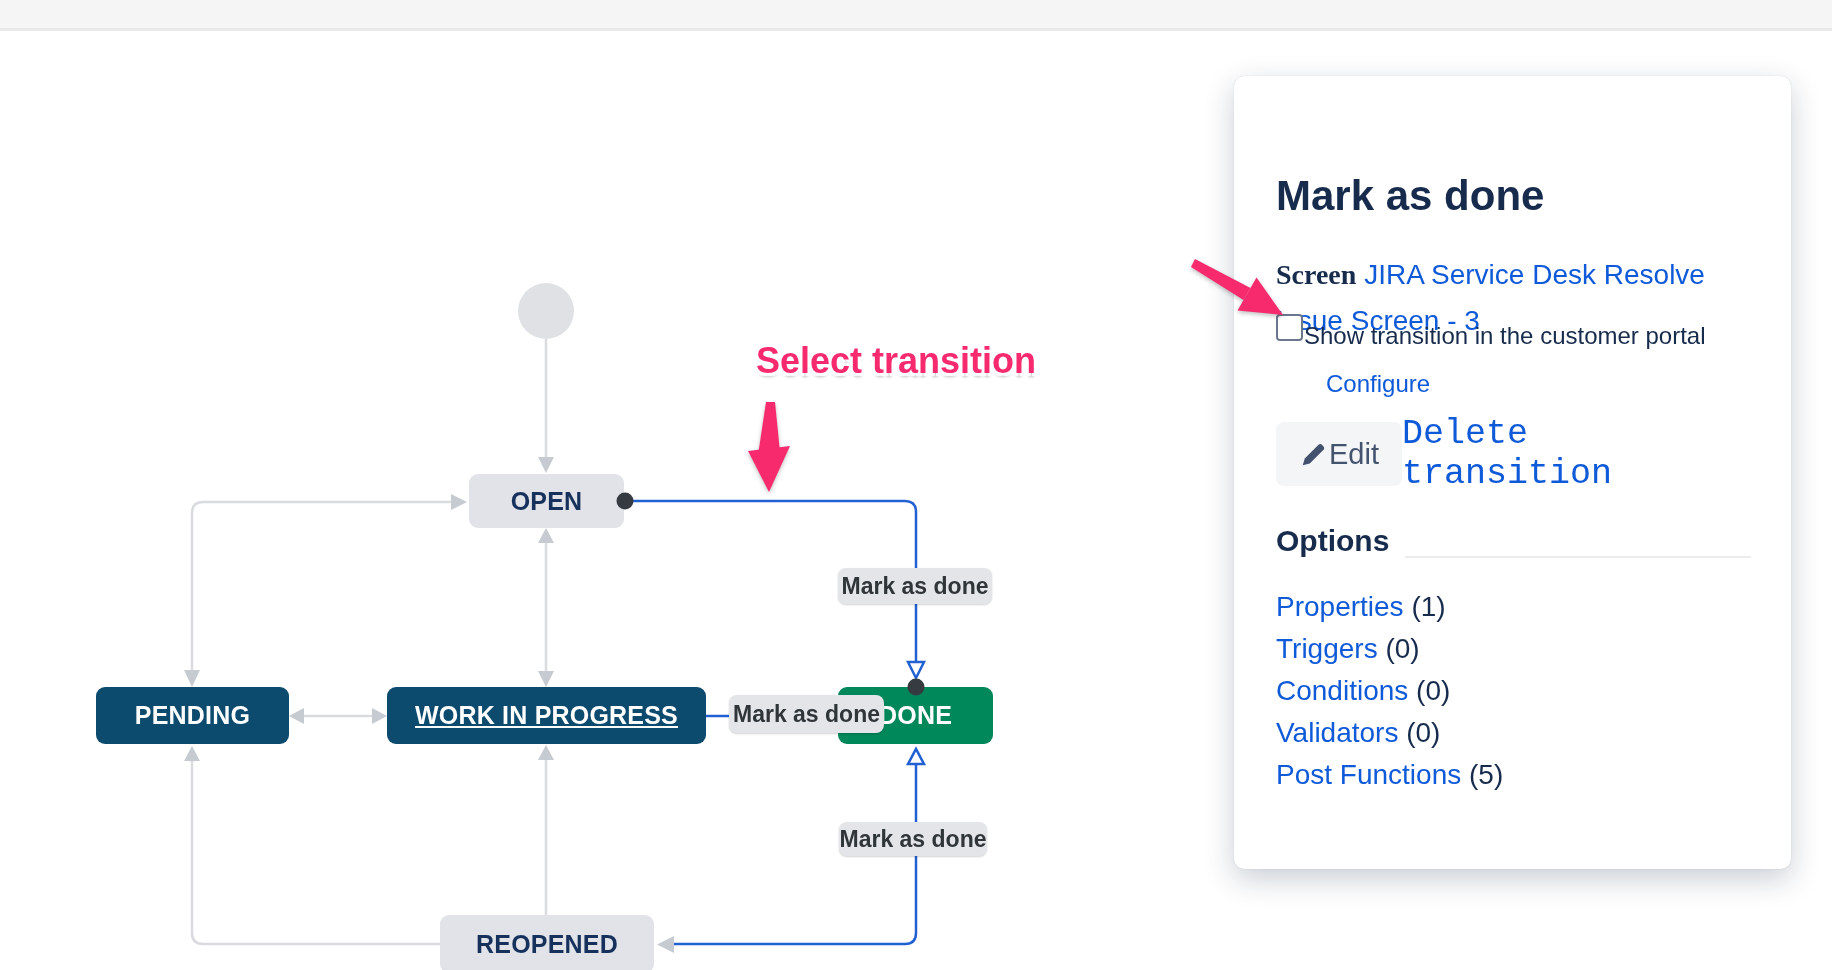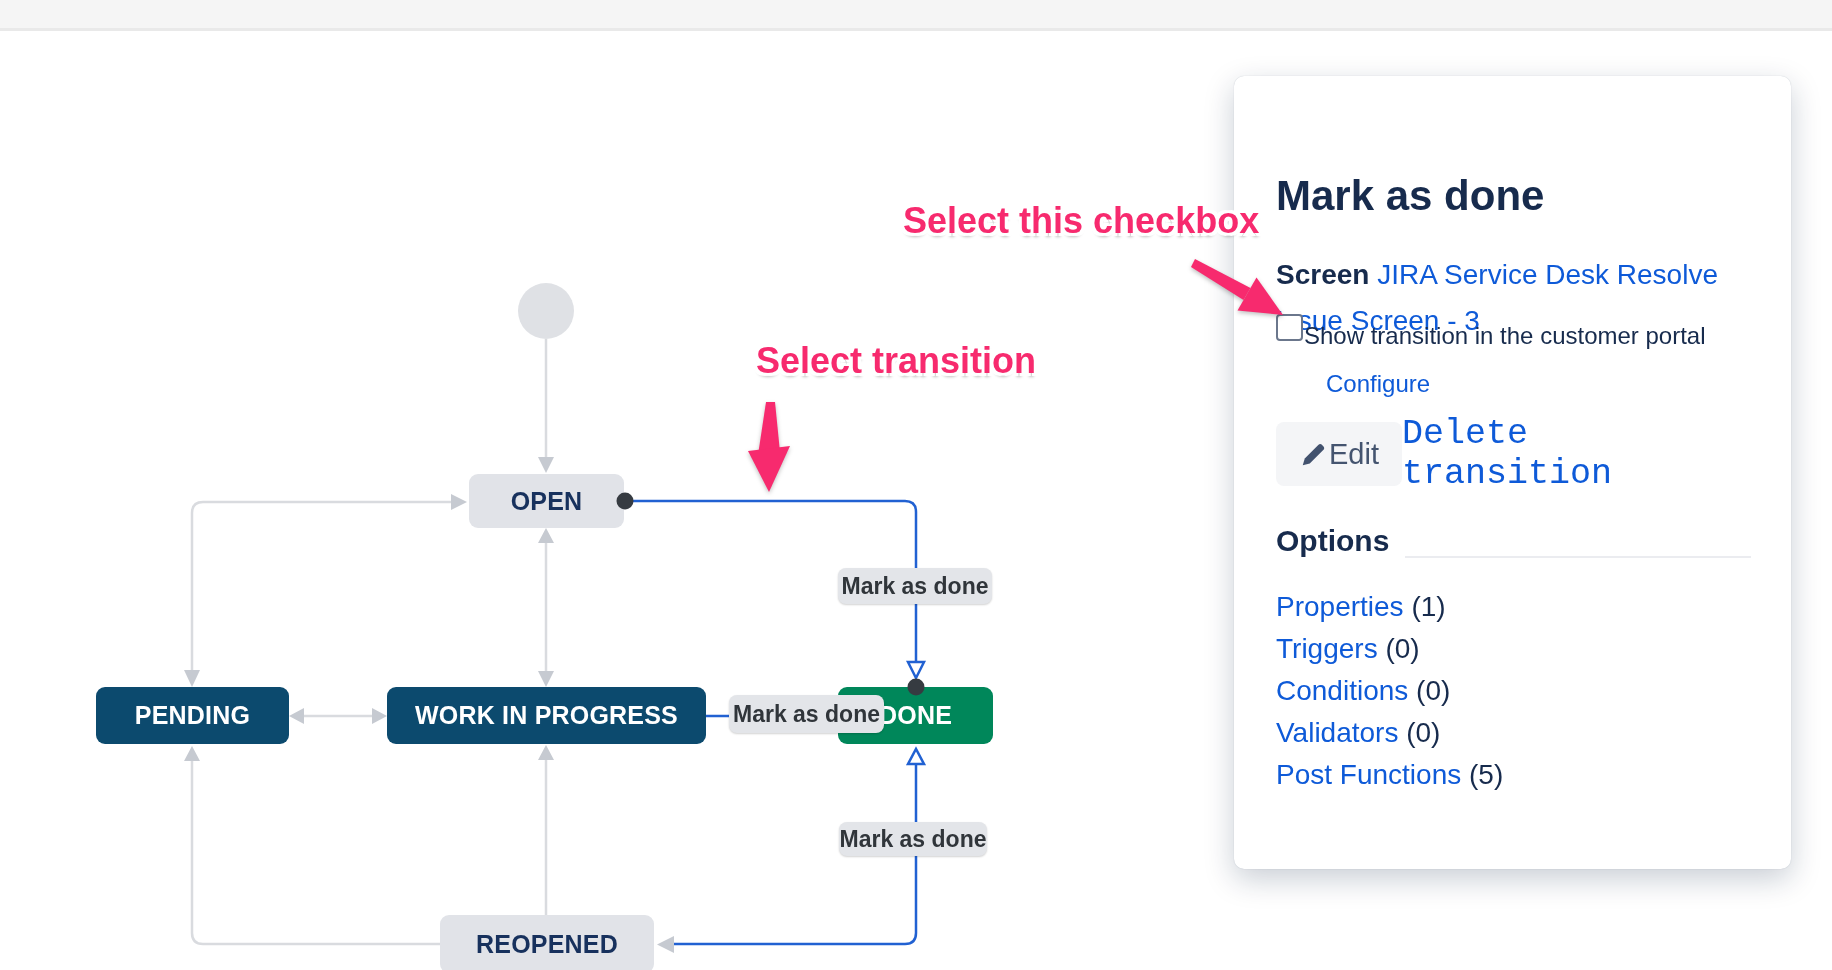--- a/index.html
+++ b/index.html
@@ -36,21 +36,21 @@
 
   
   .panel { position:absolute; left:1234px; top:76px; width:557px; height:793px;
            background:#fff; border-radius:10px;
            box-shadow:0 0 1px rgba(9,30,66,.25), 0 10px 30px rgba(9,30,66,.22); }
   .panel * { font-family:"Liberation Sans", sans-serif; }
   .p-title { position:absolute; left:42px; top:96px; font-size:42px; font-weight:bold;
              color:#172B4D; }
   .p-screen { position:absolute; left:42px; top:176px; width:478px; font-size:28px;
               line-height:46px; color:#172B4D; }
-  .p-screen b { font-weight:bold; }
+  .p-screen b { font-weight:bold;font-family:Liberation Serif, serif; }
   a.blue-link { color:#0e5ad8; text-decoration:none; cursor:pointer; }
   .p-checkrow { position:absolute; left:42px; top:236px; width:480px; display:flex; }
   .p-checkbox { width:27px; height:27px; border:2px solid #6b778c; border-radius:4px;
                 background:#fff; margin-top:2px; flex:none; cursor:pointer; }
   .p-checklabel { margin-left:1px; width:440px; font-size:24px; line-height:48px;
                   color:#172B4D; }
   .p-checklabel .cfg { margin-left:22px; }
   .p-editrow { position:absolute; left:42px; top:346px; width:480px; height:64px;
                display:flex; align-items:center; }
   .edit-btn { width:127px; height:64px; background:#f4f5f7; border:none; border-radius:8px;
@@ -107,21 +107,21 @@
   <div class="start-circle" style="left:518px; top:283px;"></div>
 
   <div class="node gray" style="left:469px; top:474px; width:155px; height:54px;">
     <span>OPEN</span>
   </div>
 
   <div class="node blue" style="left:96px; top:687px; width:193px; height:57px;">
     <span>PENDING</span>
   </div>
 
-  <div class="node blue" style="left:387px; top:687px; width:319px; height:57px;">
+  <div class="node blue" style="left:387px; top:687px; width:319px; height:57px;text-decoration:underline;">
     <span>WORK IN PROGRESS</span>
   </div>
 
   <div class="node green" style="left:838px; top:687px; width:155px; height:57px;">
     <span>DONE</span>
   </div>
 
   <div class="node gray" style="left:440px; top:915px; width:214px; height:58px;">
     <span>REOPENED</span>
   </div>
@@ -184,21 +184,20 @@
         <span class="cnt">(0)</span>
       </div>
       <div>
         <a class="blue-link">Post Functions</a>
         <span class="cnt">(5)</span>
       </div>
     </div>
   </div>
 
   <div class="pink-note" style="left:756px; top:340px;">Select transition</div>
-  <div class="pink-note" style="left:903px; top:200px;">Select this checkbox</div>
 
   <svg class="layer anno" viewBox="0 0 1832 970" style="z-index:30">
     <g fill="#f72a6e">
 
       <polygon points="766,402 775,402 780,452 758,455"></polygon>
       <polygon points="748,451 790,446 769,492"></polygon>
 
       <polygon points="1191,267 1195,259 1250.5,288 1243.5,300"></polygon>
       <polygon points="1237.5,310.5 1256.5,277.5 1283,315"></polygon>
     </g>

